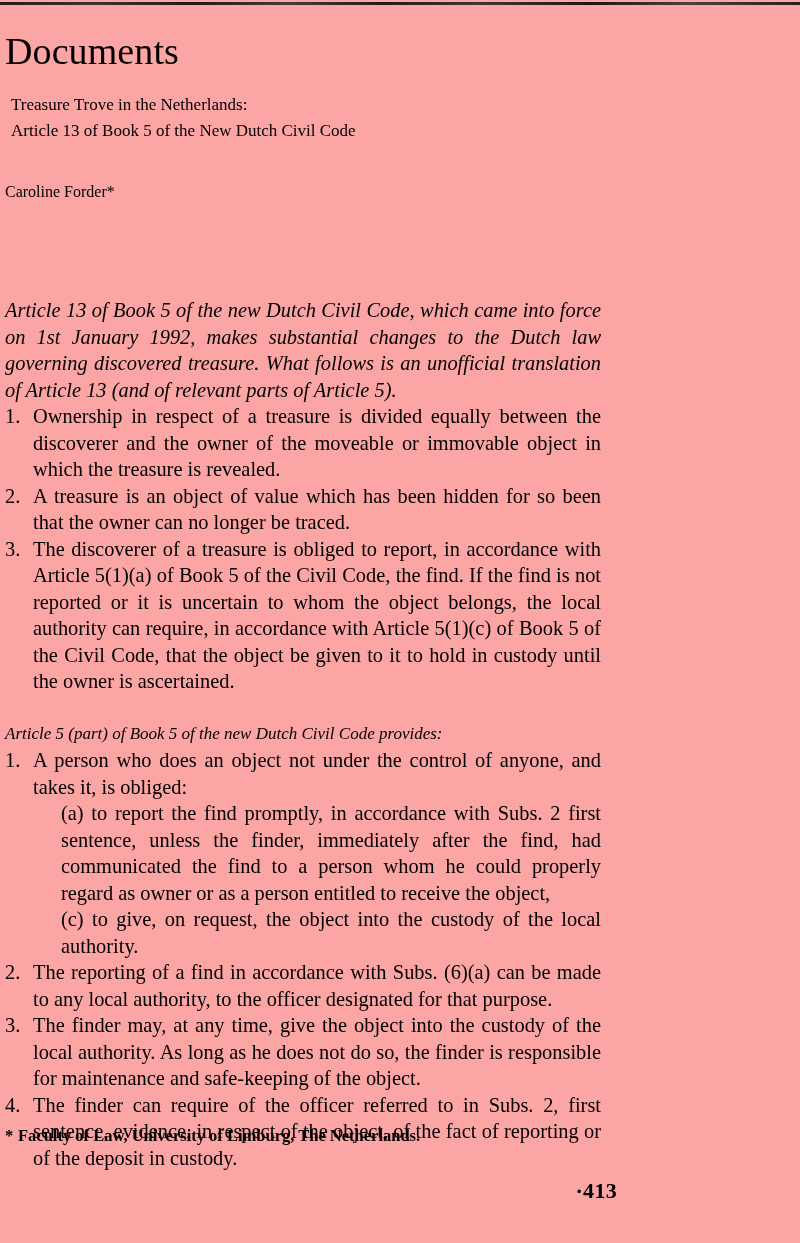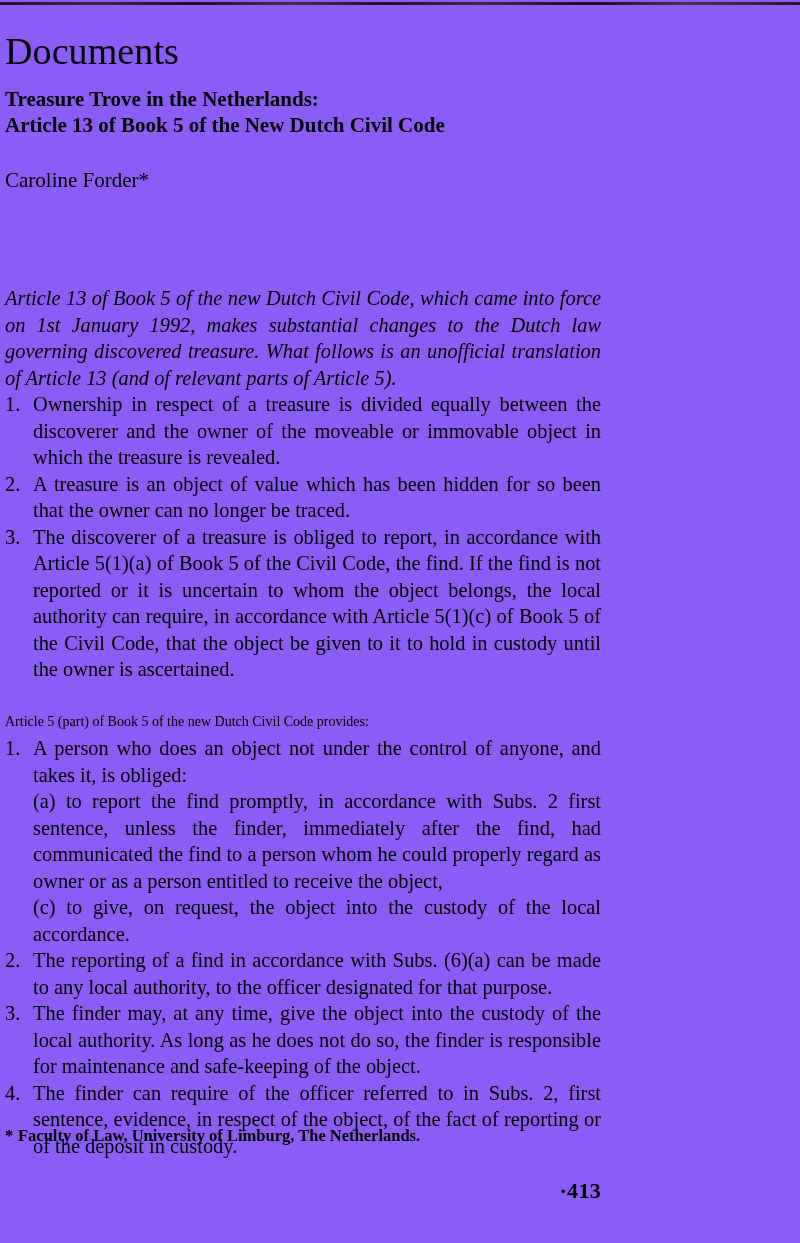--- a/index.html
+++ b/index.html
@@ -9,21 +9,21 @@
     background: #ffffff;
   }
   body {
     font-family: "Liberation Serif", "DejaVu Serif", serif;
     color: #000000;
   }
   .page {
     position: relative;
     width: 800px;
     height: 1243px;
-    background: #8b5cf6;
+    background: #fca5a5;
     overflow: hidden;
     box-sizing: border-box;
   }
   
   .scan-edge {
     position: absolute;
     left: 0;
     top: 2px;
     width: 800px;
     height: 3px;
@@ -42,48 +42,49 @@
   
   .section-title {
     font-size: 38px;
     line-height: 1.0;
     font-weight: 400;
     letter-spacing: .1px;
     margin: 0;
     padding-top: 32px;
   }
   .doc-title {
-    font-size: 21px;
+    font-size: 17px;
     line-height: 26px;
-    margin: 0;
+    margin: 6px;
     padding-top: 16px;
-    font-weight: 700;
+    font-weight: 400;
   }
   .doc-title .line { display: block; white-space: nowrap; }
   .author {
-    font-size: 21px;
+    font-size: 16px;
     line-height: 26px;
     margin: 0;
     padding-top: 29px;
     font-weight: 400;
   }
 
   
   .intro {
     font-style: italic;
     font-size: 20.4px;
     line-height: 26.5px;
     text-align: justify;
     text-align-last: left;
     margin: 0;
     padding-top: 92px;
     hyphens: manual;
   }
   .lead {
-    font-size: 14px;
+    font-style: italic;
+    font-size: 17px;
     line-height: 26.5px;
     margin: 0;
     padding-top: 26px;
     white-space: nowrap;
   }
 
   ol.clauses {
     list-style: none;
     margin: 0;
     padding: 0;
@@ -100,41 +101,42 @@
     position: absolute;
     left: 0;
     top: 0;
     width: 22px;
     text-align: left;
   }
   ol.clauses > li .sub {
     display: block;
     text-align: justify;
     text-align-last: left;
+    margin-left: 28px;
   }
   .list-13 { padding-top: 1px; }
   .list-5  { padding-top: 0px; }
 
   
   .footnote {
     position: absolute;
     left: 5px;
     top: 1125px;
     width: 596px;
     font-size: 16.5px;
     line-height: 22px;
     font-weight: bold;
   }
   .footnote .star {
     display: inline-block;
     width: 13px;
   }
   .folio {
     position: absolute;
-    left: 0;
+    left: 16px;
     top: 1178px;
     width: 601px;
     text-align: right;
     font-size: 22px;
     font-weight: 700;
     letter-spacing: .3px;
   }
 </style>
 </head>
 <body>
@@ -171,21 +173,21 @@
       </li>
     </ol>
 
     <p class="lead">Article 5 (part) of Book 5 of the new Dutch Civil Code provides:</p>
 
     <ol class="clauses list-5">
       <li>
         <span class="num">1.</span>
         <span>A person who does an object not under the control of anyone, and takes it, is obliged:</span>
         <span class="sub">(a) to report the find promptly, in accordance with Subs. 2 first sentence, unless the finder, immediately after the find, had communicated the find to a person whom he could properly regard as owner or as a person entitled to receive the object,</span>
-        <span class="sub">(c) to give, on request, the object into the custody of the local accordance.</span>
+        <span class="sub">(c) to give, on request, the object into the custody of the local authority.</span>
       </li>
       <li>
         <span class="num">2.</span>
         <span>The reporting of a find in accordance with Subs. (6)(a) can be made to any local authority, to the officer designated for that purpose.</span>
       </li>
       <li>
         <span class="num">3.</span>
         <span>The finder may, at any time, give the object into the custody of the local authority. As long as he does not do so, the finder is responsible for maintenance and safe-keeping of the object.</span>
       </li>
       <li>

